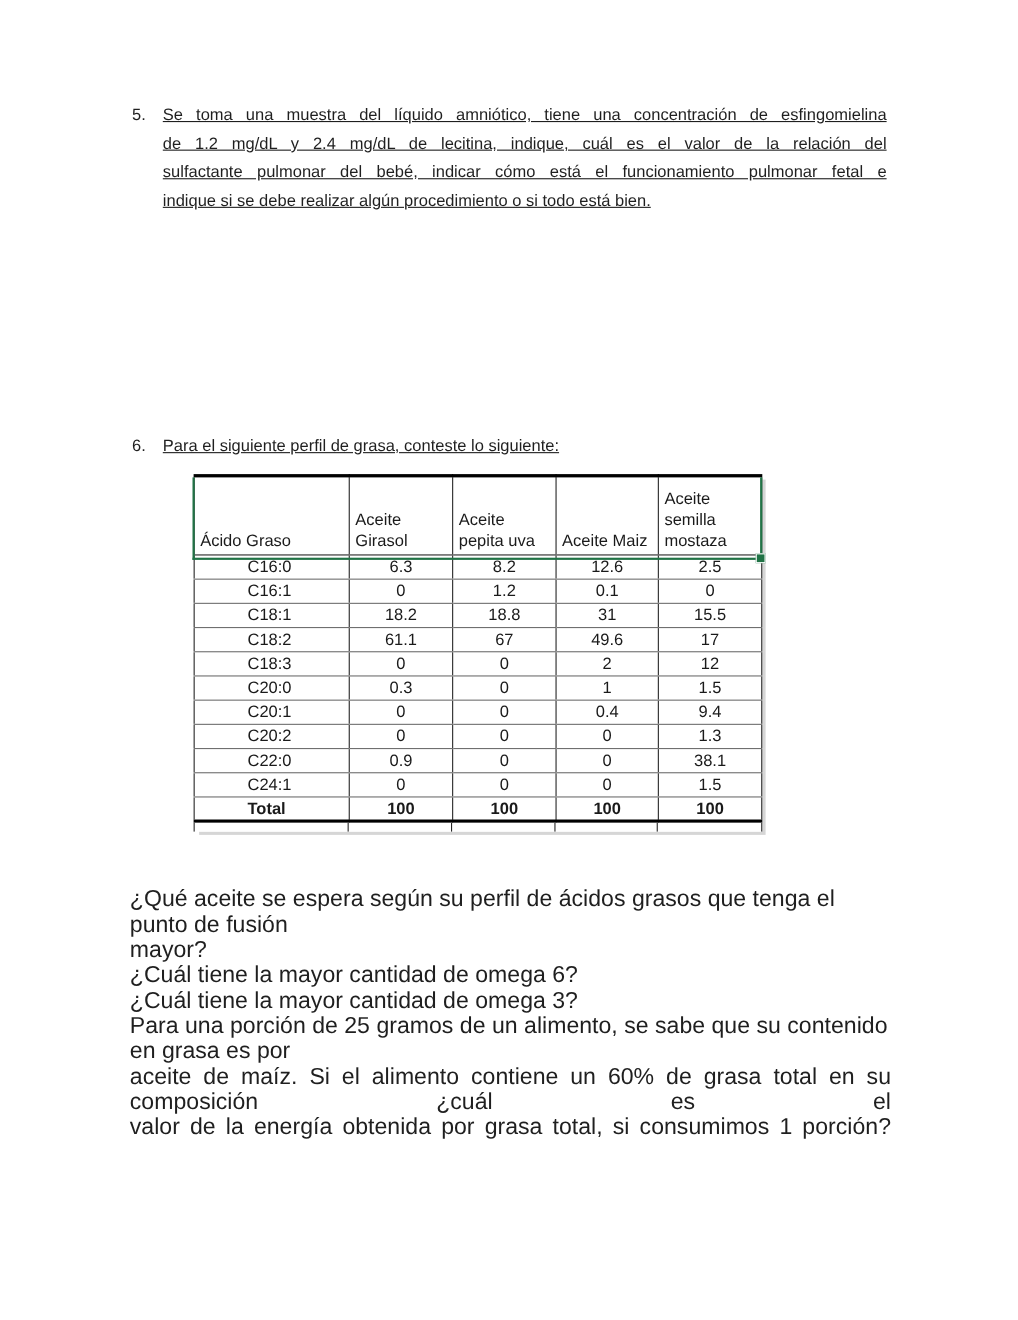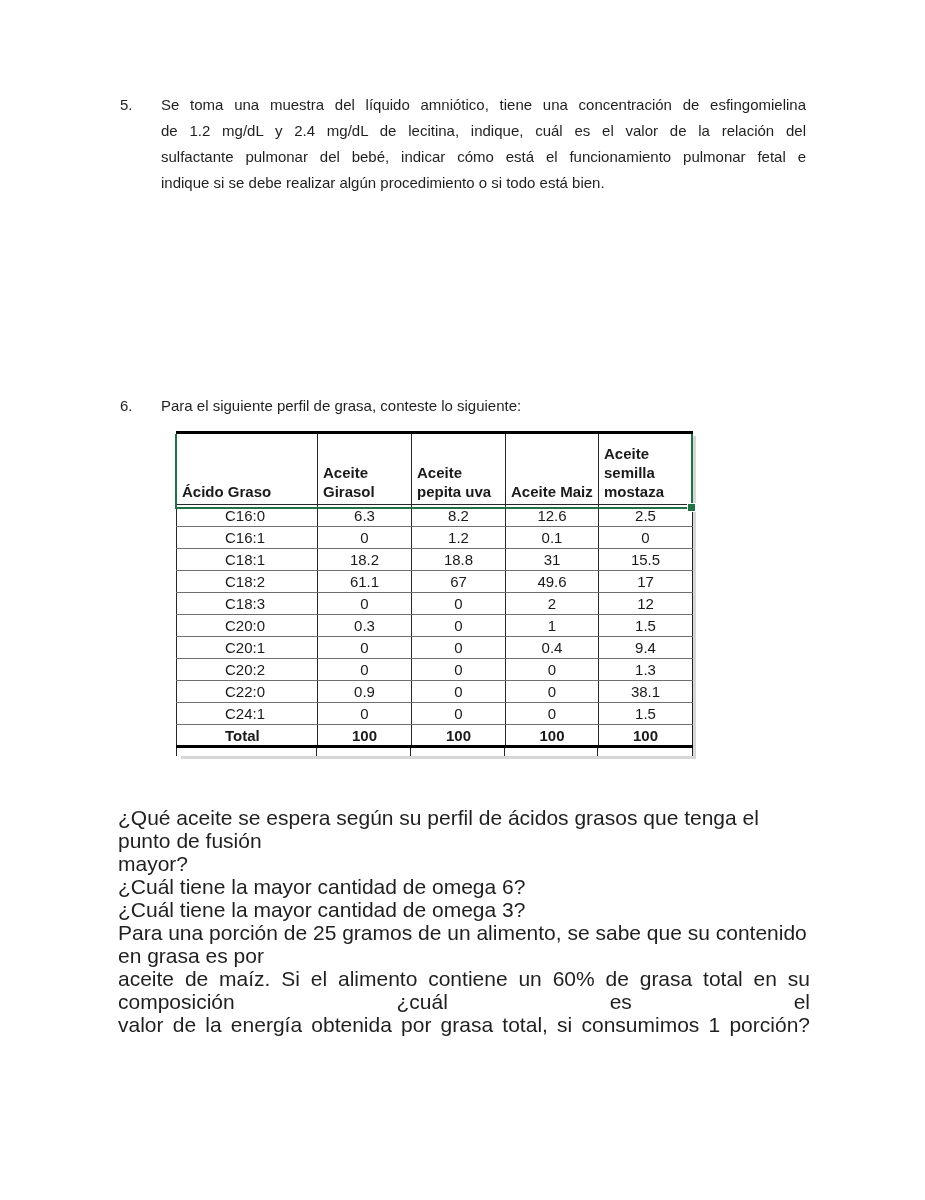--- a/index.html
+++ b/index.html
@@ -13,21 +13,21 @@
   body{
     width:925px;height:1200px;
     font-family:"Liberation Sans",sans-serif;
     color:var(--text);
   }
   .page{position:relative;width:925px;height:1200px;background:#ffffff;overflow:hidden;}
 
   
   .question{position:absolute;font-size:15px;}
   .qnum{position:absolute;left:0;top:0;}
-  .qbody{margin-left:41px;}
+  .qbody{margin-left:28px;text-decoration:underline;}
   #q5{top:92px;left:120px;width:686px;line-height:26px;}
   #q5 .qbody .line{text-align:justify;text-align-last:justify;}
   #q5 .qbody .line:last-child{text-align-last:auto;}
   #q6{top:396px;left:120px;width:686px;line-height:20px;}
 
   
   .table-wrap{
     position:absolute;top:431px;left:176px;background:#ffffff;
     box-shadow:4px 4px 0 -1px var(--shadow);
   }
@@ -38,21 +38,21 @@
     border-bottom:3px solid #000;
     border-left:1px solid var(--border_dark);
     border-right:1px solid var(--border_dark);
   }
   th,td{padding:0 5px;overflow:hidden;white-space:nowrap;box-sizing:border-box;}
   th{border-left:1px solid var(--border_dark);}
   td{border-left:1px solid var(--border_dark);}
   th:first-child,td:first-child{border-left:none;}
   thead th{
     height:72px;vertical-align:bottom;text-align:left;
-    font-weight:bold;line-height:19px;padding-bottom:3px;
+    font-weight:normal;line-height:19px;padding-bottom:3px;
     border-bottom:1px solid var(--border_dark);
   }
   tbody td{height:22px;border-bottom:1px solid var(--row_line);text-align:center;}
   tbody td.label{text-align:left;padding-left:48px;}
   tbody tr:last-child td{border-bottom:none;}
   tbody tr.bold td{font-weight:bold;}
 
   
   .selection{
     position:absolute;left:-1px;top:3px;width:514px;height:73px;

